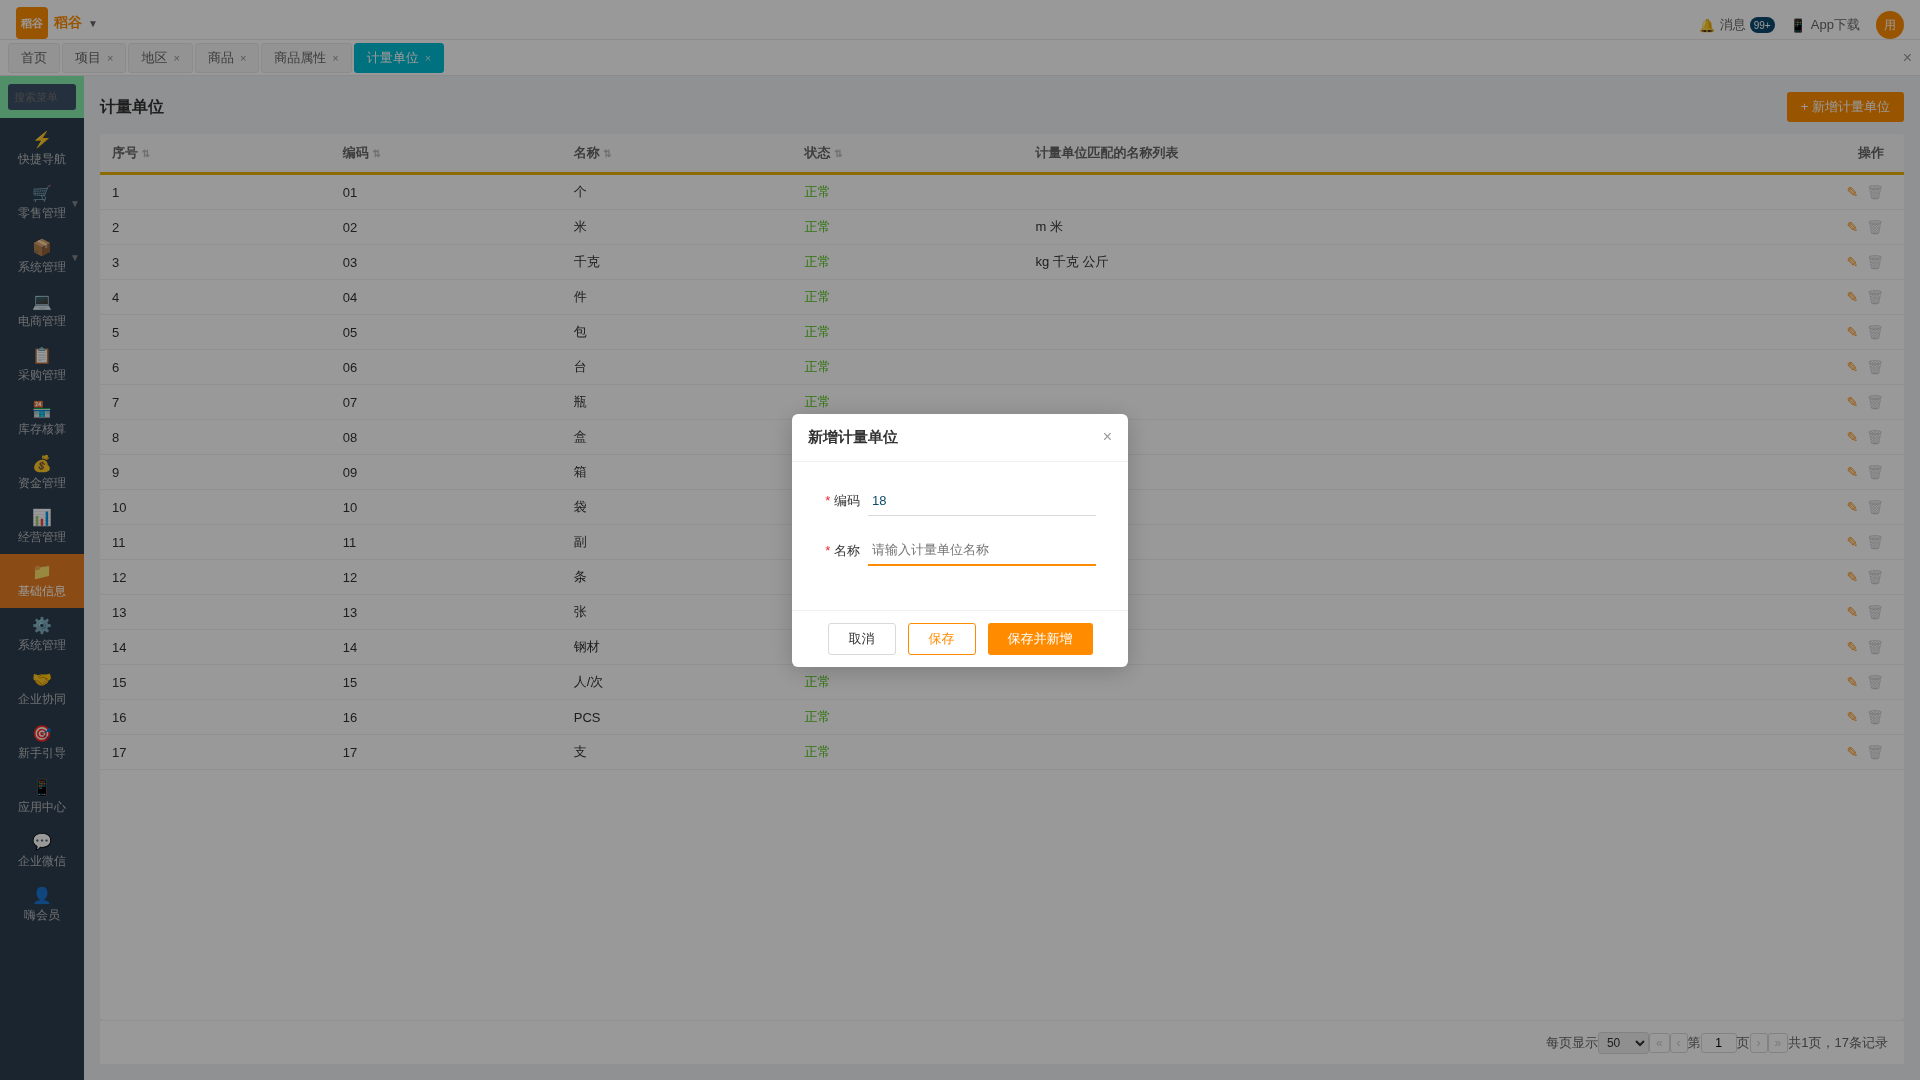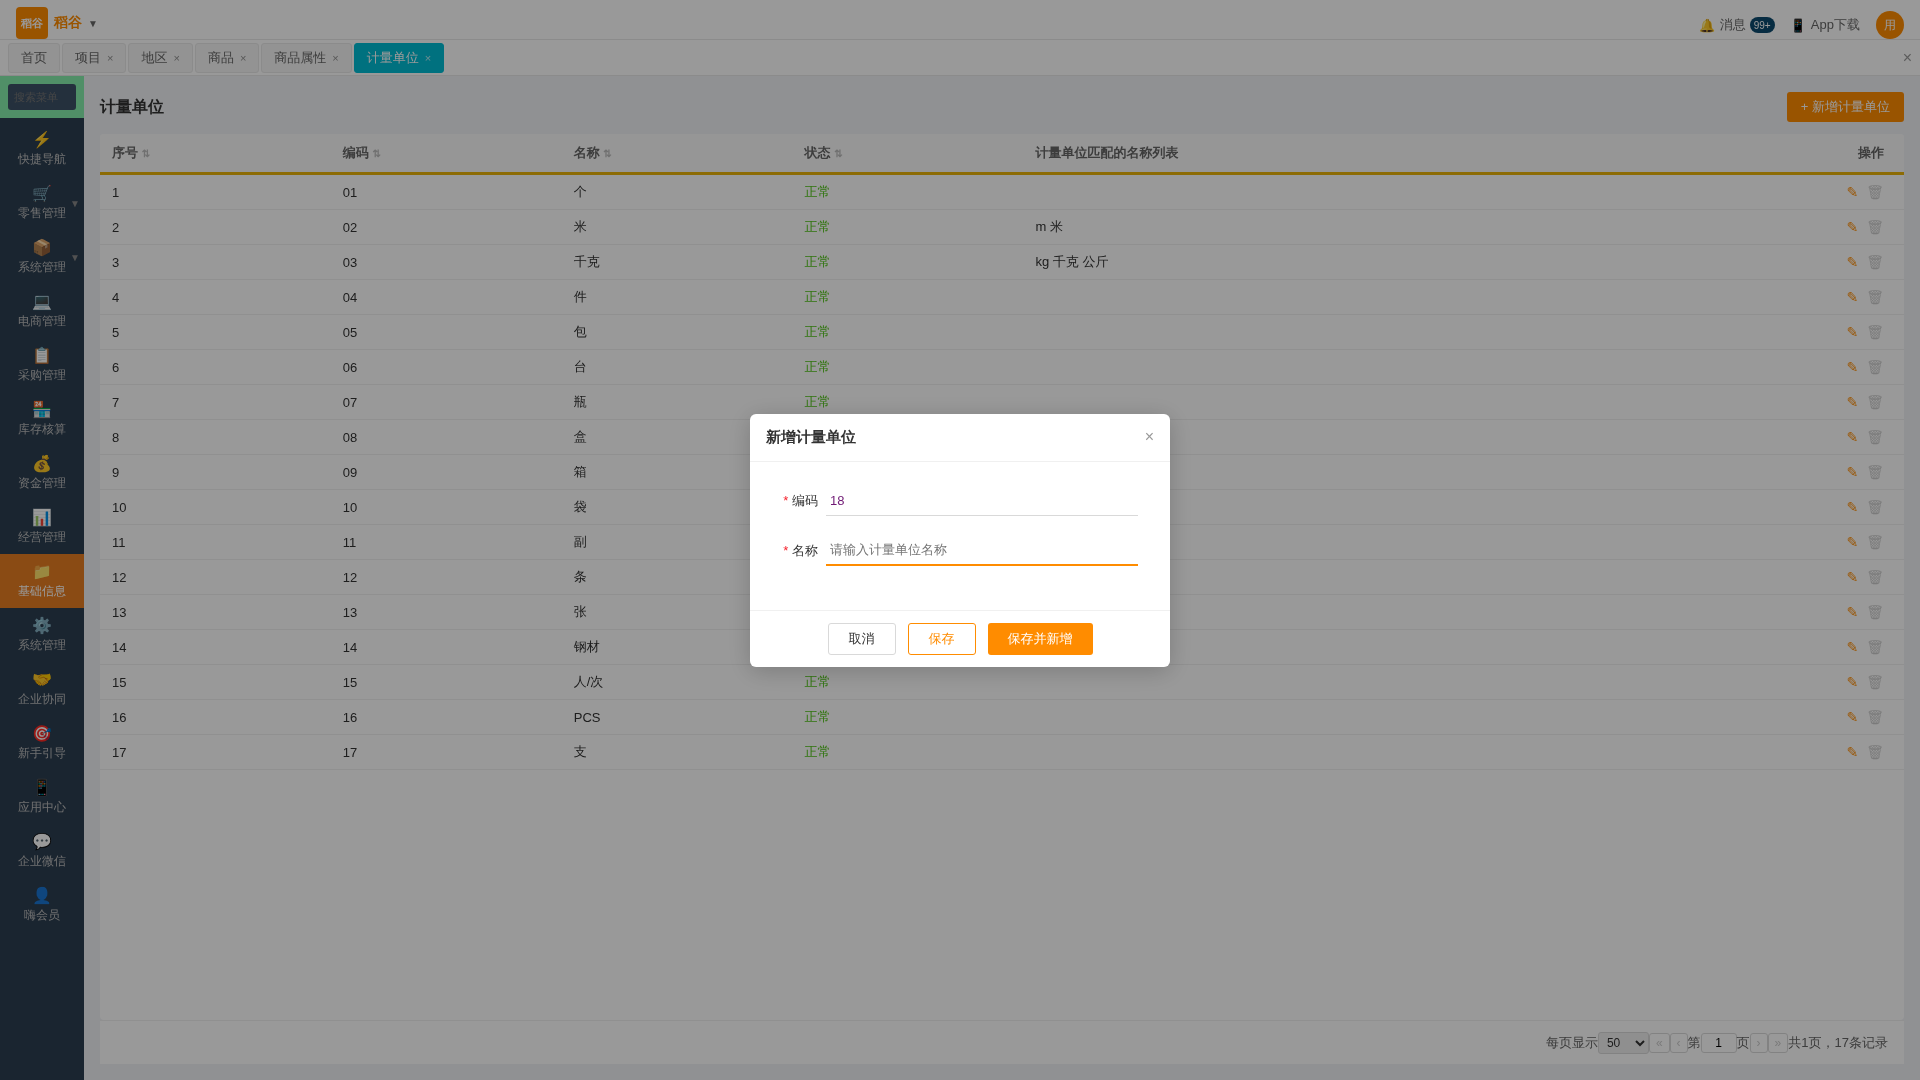--- a/index.html
+++ b/index.html
@@ -217,21 +217,21 @@
       z-index: 100;
       display: flex;
       align-items: center;
       justify-content: center;
     }
 
     
     .modal {
       background: white;
       border-radius: 6px;
-      width: 420px;
+      width: 336px;
       box-shadow: 0 4px 24px rgba(0,0,0,0.2);
       overflow: hidden;
     }
     .modal-header {
       padding: 14px 16px;
       border-bottom: 1px solid #f0f0f0;
       display: flex;
       align-items: center;
       justify-content: space-between;
     }
@@ -252,21 +252,21 @@
     }
     .form-label.required::before { content: '* '; color: #f5222d; }
     .form-input {
       flex: 1;
       height: 30px;
       border: none;
       border-bottom: 1px solid #d9d9d9;
       outline: none;
       font-size: 13px;
       padding: 0 4px;
-      color: #701a75;
+      color: #0c4a6e;
     }
     .form-input.active-field {
       border-bottom: 2px solid #ff8c00;
     }
     .modal-footer {
       padding: 12px 16px;
       display: flex;
       justify-content: center;
       gap: 12px;
       border-top: 1px solid #f0f0f0;

